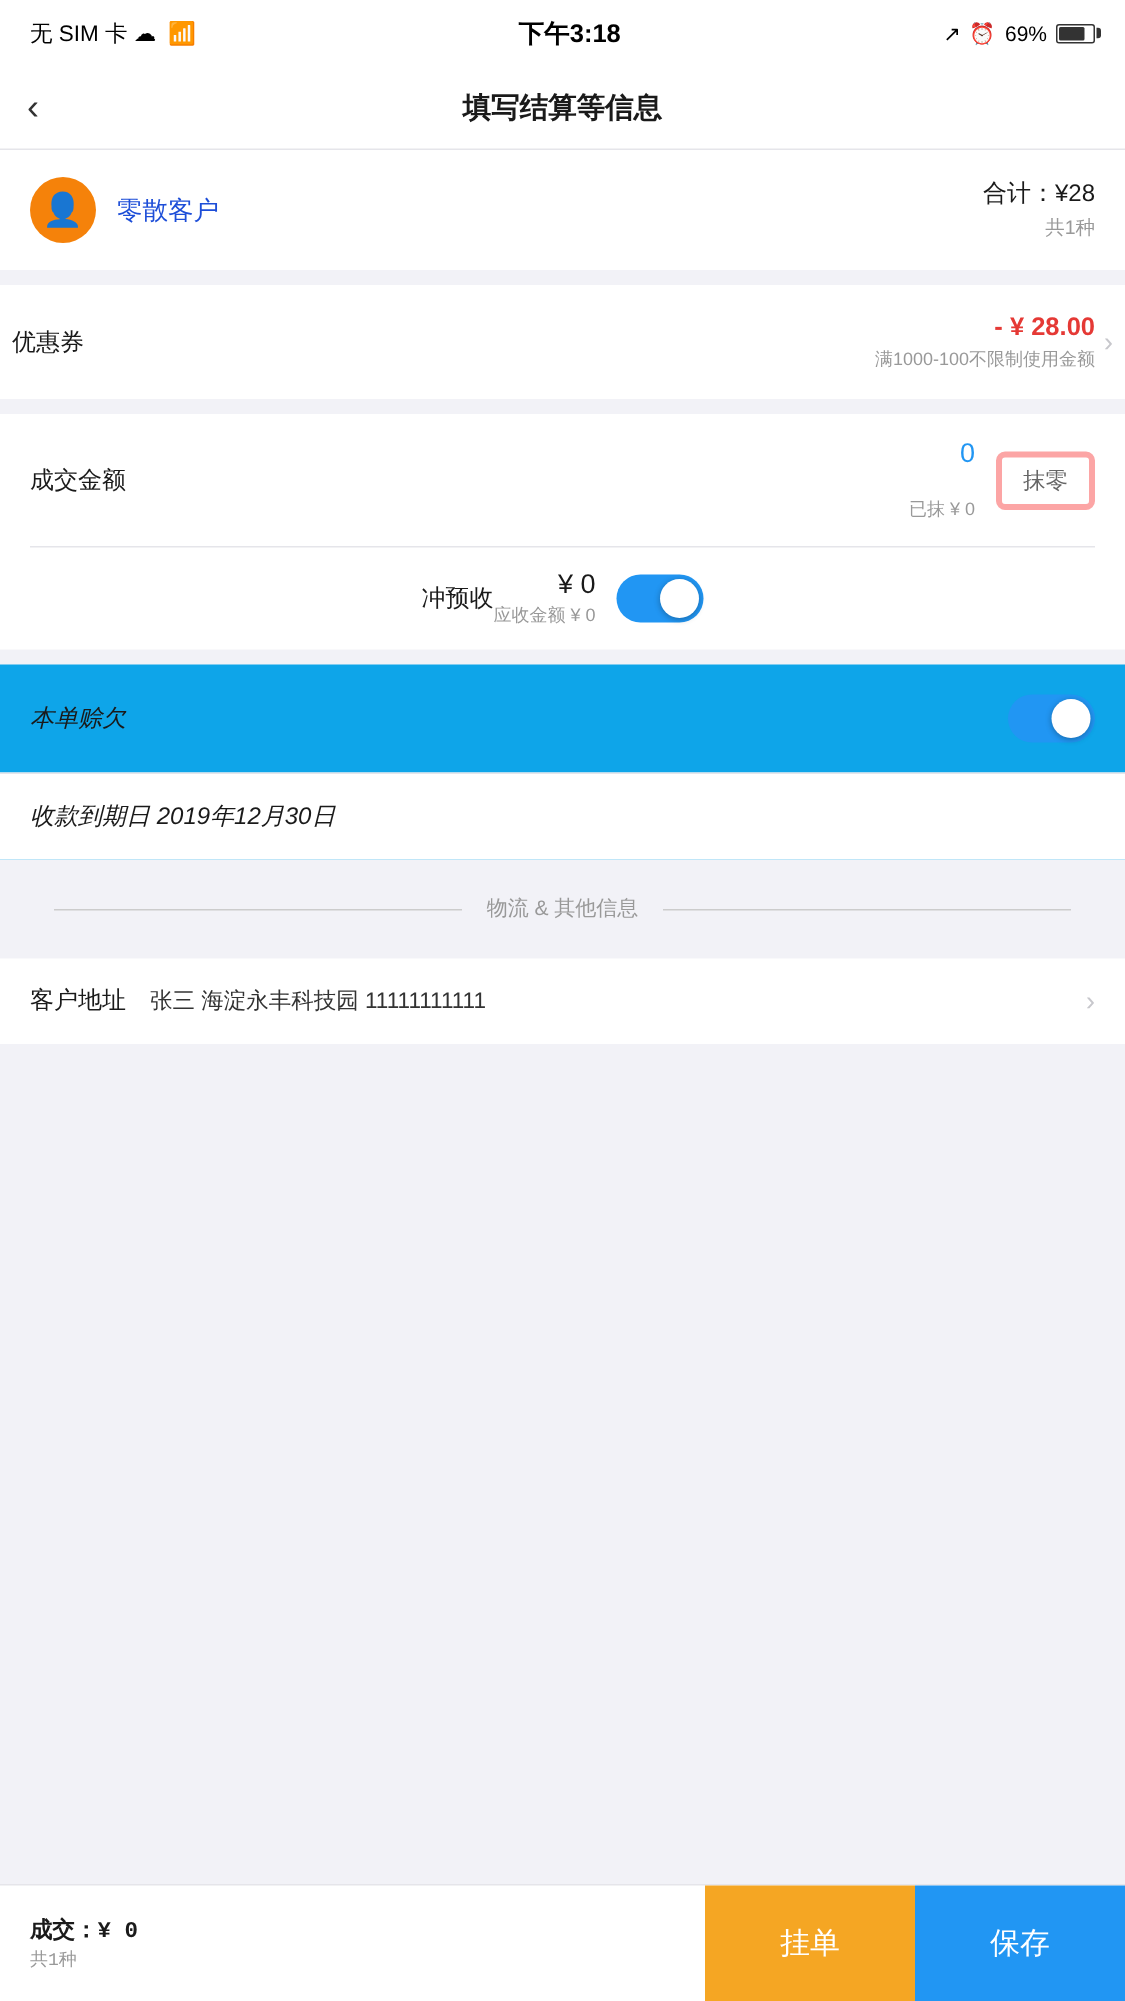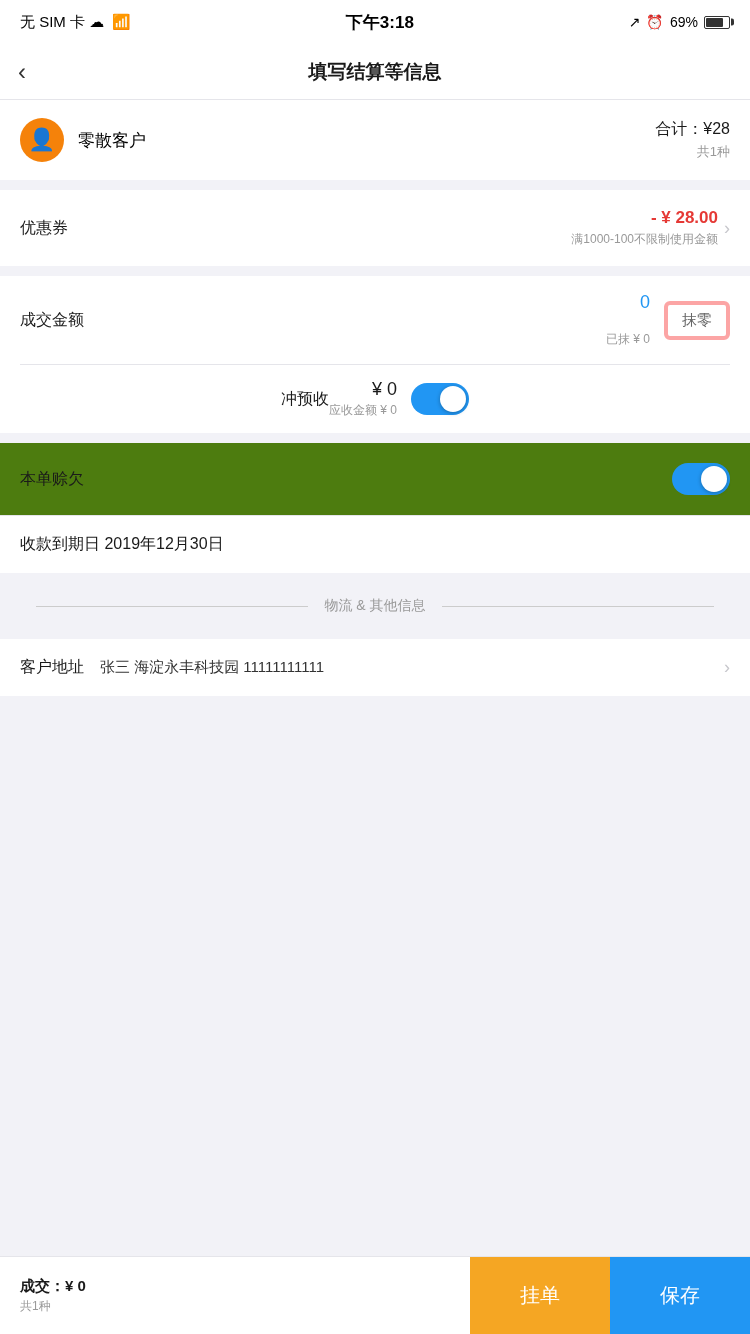--- a/index.html
+++ b/index.html
@@ -80,21 +80,21 @@
       border-radius: 50%;
       background: #f5820a;
       display: flex;
       align-items: center;
       justify-content: center;
       color: #fff;
       font-size: 22px;
     }
     .customer-name {
       font-size: 17px;
-      color: #000000;
+      color: #1d4ed8;
     }
     .customer-right {
       text-align: right;
     }
     .total-label {
       font-size: 16px;
       color: #1a1a1a;
     }
     .total-count {
       font-size: 13px;
@@ -106,21 +106,21 @@
       height: 1px;
       background: #e5e5ea;
       margin: 0 20px;
     }
 
     
     .coupon-row {
       display: flex;
       align-items: center;
       justify-content: space-between;
-      padding: 18px 20px;
+      padding: 18px 8px;
     }
     .coupon-label {
       font-size: 16px;
       color: #1a1a1a;
     }
     .coupon-right {
       display: flex;
       align-items: center;
       gap: 6px;
     }
@@ -239,23 +239,24 @@
       font-weight: 500;
     }
     .prepay-due {
       font-size: 12px;
       color: #999;
       margin-top: 2px;
     }
 
     
     .debt-section {
-      background: #4d7c0f;
+      background: #0ea5e9;
       margin-bottom: 10px;
       padding: 0;
+      font-style: italic;
     }
     .debt-row {
       display: flex;
       align-items: center;
       justify-content: space-between;
       padding: 20px 20px;
     }
     .debt-label {
       font-size: 16px;
       color: #1a1a1a;
@@ -322,20 +323,21 @@
     .bottom-bar {
       position: fixed;
       bottom: 0;
       left: 0;
       width: 750px;
       height: 78px;
       background: #fff;
       display: flex;
       align-items: center;
       border-top: 1px solid #e5e5ea;
+      font-family: Liberation Mono, monospace;
     }
     .bottom-summary {
       flex: 1;
       padding: 0 20px;
     }
     .bottom-deal {
       font-size: 15px;
       color: #1a1a1a;
     }
     .bottom-deal span {

